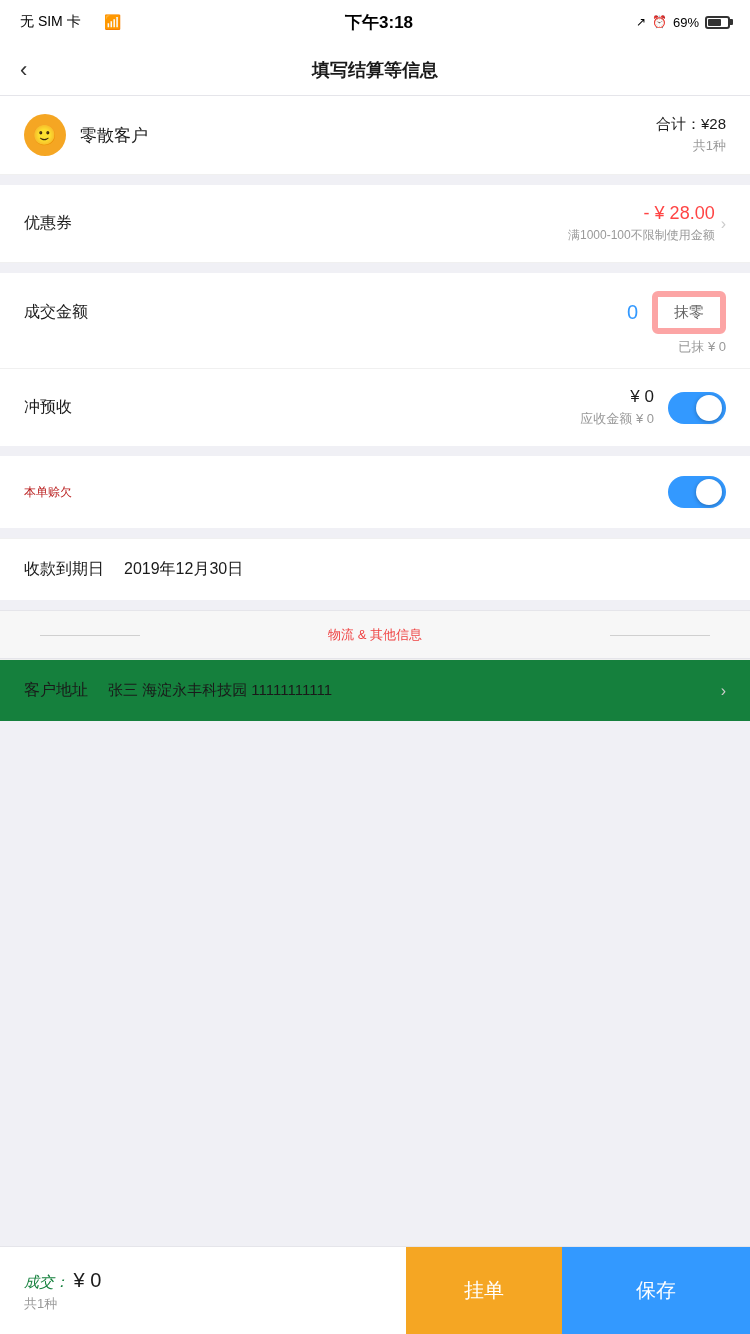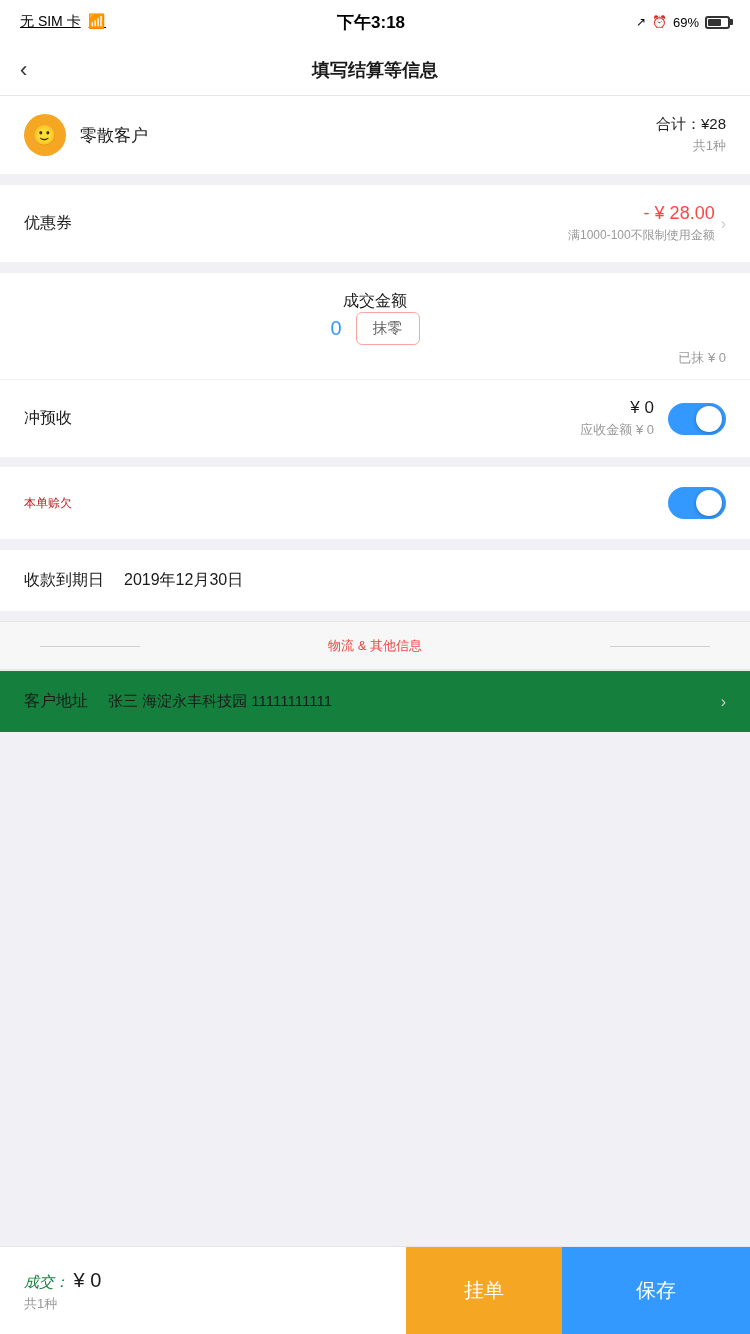--- a/index.html
+++ b/index.html
@@ -17,21 +17,21 @@
     .status-bar {
       background: #fff;
       height: 44px;
       display: flex;
       align-items: center;
       justify-content: space-between;
       padding: 0 20px;
       font-size: 14px;
       font-weight: 500;
     }
-    .status-left { display: flex; align-items: flex-start; gap: 8px; text-decoration: underline; }
+    .status-left { display: flex; align-items: center; gap: 24px; }
     .status-center { font-size: 17px; font-weight: 600; }
     .status-right { display: flex; align-items: center; gap: 6px; font-size: 13px; }
     .battery-icon {
       width: 25px; height: 13px; border: 2px solid #333; border-radius: 3px;
       position: relative; display: inline-flex; align-items: center; padding: 1px;
     }
     .battery-icon::after {
       content: ''; position: absolute; right: -5px; top: 50%; transform: translateY(-50%);
       width: 3px; height: 6px; background: #333; border-radius: 0 1px 1px 0;
     }
@@ -112,28 +112,27 @@
     
     .deal-section {
       background: #fff;
       padding: 18px 24px 12px;
       border-bottom: 1px solid #f0f0f0;
     }
     .deal-row {
       display: flex;
       align-items: center;
       justify-content: space-between;
-      flex-direction: column;
     }
     .deal-right { display: flex; align-items: center; gap: 14px; }
     .deal-amount-value {
       font-size: 20px; color: #3399ff; font-weight: 500;
     }
     .round-zero-btn {
-      border: 1px solid #fca5a5; border-radius: 6px;
+      border: 6px solid #fca5a5; border-radius: 6px;
       padding: 6px 16px; font-size: 15px; color: #666;
       background: #fff; cursor: pointer;
     }
     .deal-sub { font-size: 13px; color: #999; margin-top: 4px; text-align: right; }
 
     
     .prereceive-section {
       background: #fff;
       padding: 18px 24px;
     }

